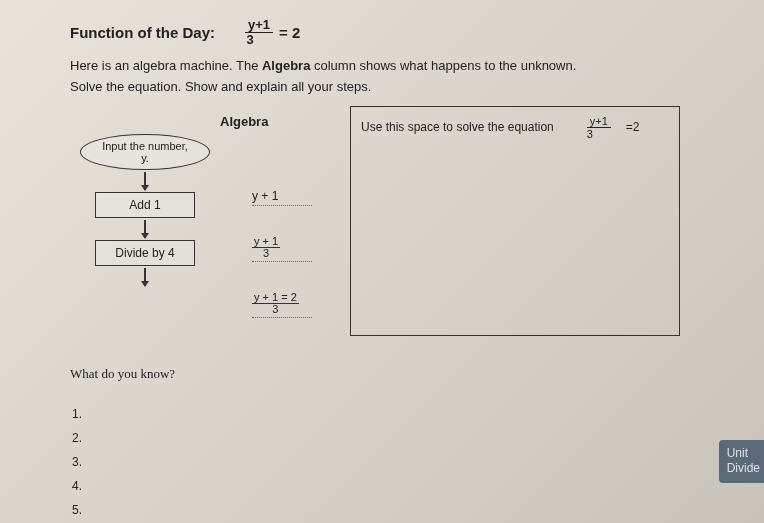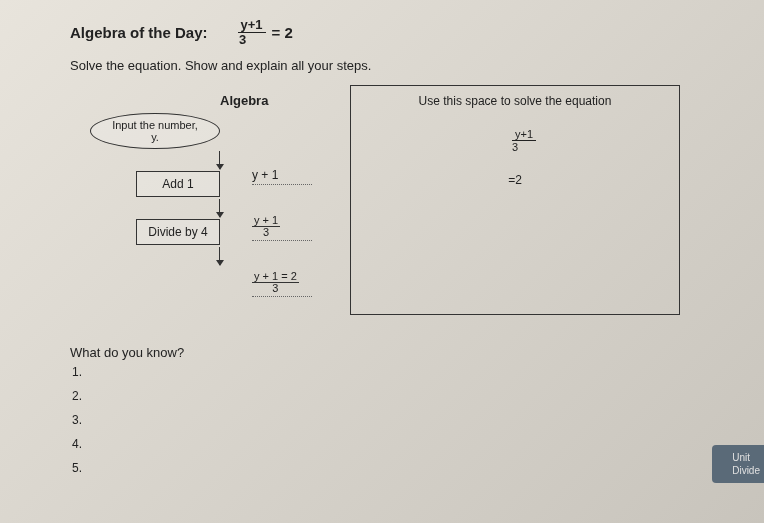--- a/index.html
+++ b/index.html
@@ -40,21 +40,21 @@
       margin-top: 12px;
     }
     .machine-col {
       width: 270px;
       display: flex;
     }
     .flow-col {
       width: 150px;
       display: flex;
       flex-direction: column;
-      align-items: flex-end;
+      align-items: center;
     }
     .alg-col {
       width: 100px;
       display: flex;
       flex-direction: column;
       align-items: flex-start;
     }
     .alg-header {
       font-weight: bold;
       font-size: 13px;
@@ -70,21 +70,21 @@
       flex-direction: column;
       justify-content: center;
       align-items: center;
       font-size: 11px;
       text-align: center;
       line-height: 1.1;
       background: rgba(255,255,255,0.2);
     }
     .box {
       border: 1.5px solid #333;
-      width: 84px;
+      width: 100px;
       height: 26px;
       display: flex;
       justify-content: center;
       align-items: center;
       font-size: 12px;
       background: rgba(255,255,255,0.2);
     }
     .arrow {
       width: 1.5px;
       height: 18px;
@@ -123,58 +123,61 @@
       width: 330px;
       height: 230px;
       padding: 8px 10px;
       font-size: 12px;
       margin-left: 10px;
     }
     .solve-prompt {
       display: flex;
       align-items: center;
       flex-wrap: wrap;
-      gap: 20px;
-      flex-direction: column;
+      gap: 9px;
     }
     .wdyk {
       font-size: 13px;
       margin-top: 30px;
-      margin-bottom: 0;
+      margin-bottom: 20px;
+      font-family: Liberation Serif, serif;
     }
     .num-list {
       font-size: 12px;
       line-height: 2;
       margin-left: 2px;
     }
     .side-tab {
       position: absolute;
       right: 0;
       bottom: 40px;
       background: #5a6a78;
       color: #e0e0e0;
-      font-size: 10px;
-      padding: 6px 4px 6px 20px;
+      font-size: 12px;
+      padding: 6px 4px 6px 8px;
       border-radius: 4px 0 0 4px;
       line-height: 1.3;
     }
   </style>
 </head>
 <body>
 
 <div class="page">
   <div class="fod-row">
-    <span class="fod-label">Algebra of the Day:</span>
+    <span class="fod-label">Function of the Day:</span>
     <span class="frac">
       <span class="num">y+1</span>
       <span class="den">3</span>
     </span>
     <span>=  2</span>
   </div>
 
+  <div class="intro">
+    <span>Here is an algebra machine. The </span><b>Algebra</b><span> column shows what happens to the unknown.</span>
+  </div>
   <div class="intro">Solve the equation. Show and explain all your steps.</div>
 
   <div class="content-row">
     <div class="machine-col">
       <div class="flow-col">
         <div style="height:28px"></div>
         <div class="oval">
           <span>Input the number,</span>
           <span>y.</span>
         </div>

